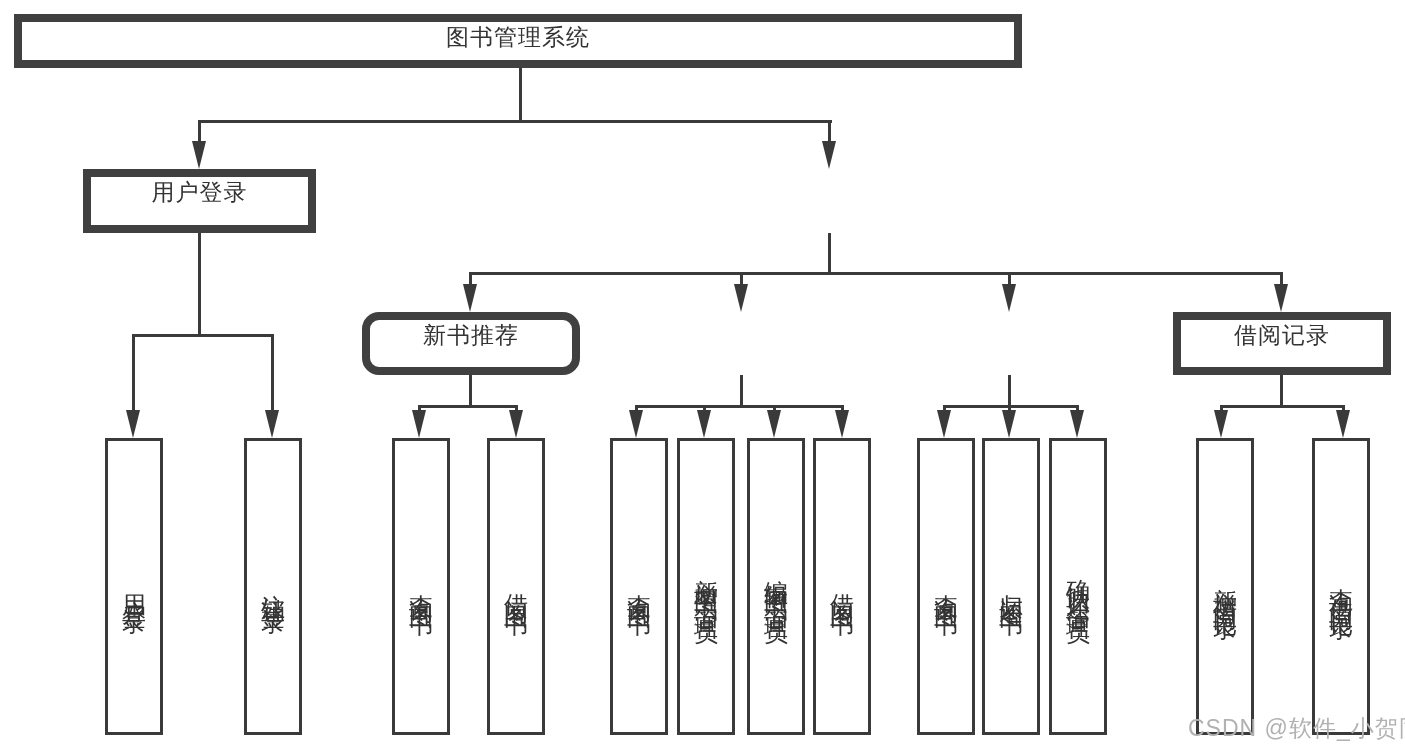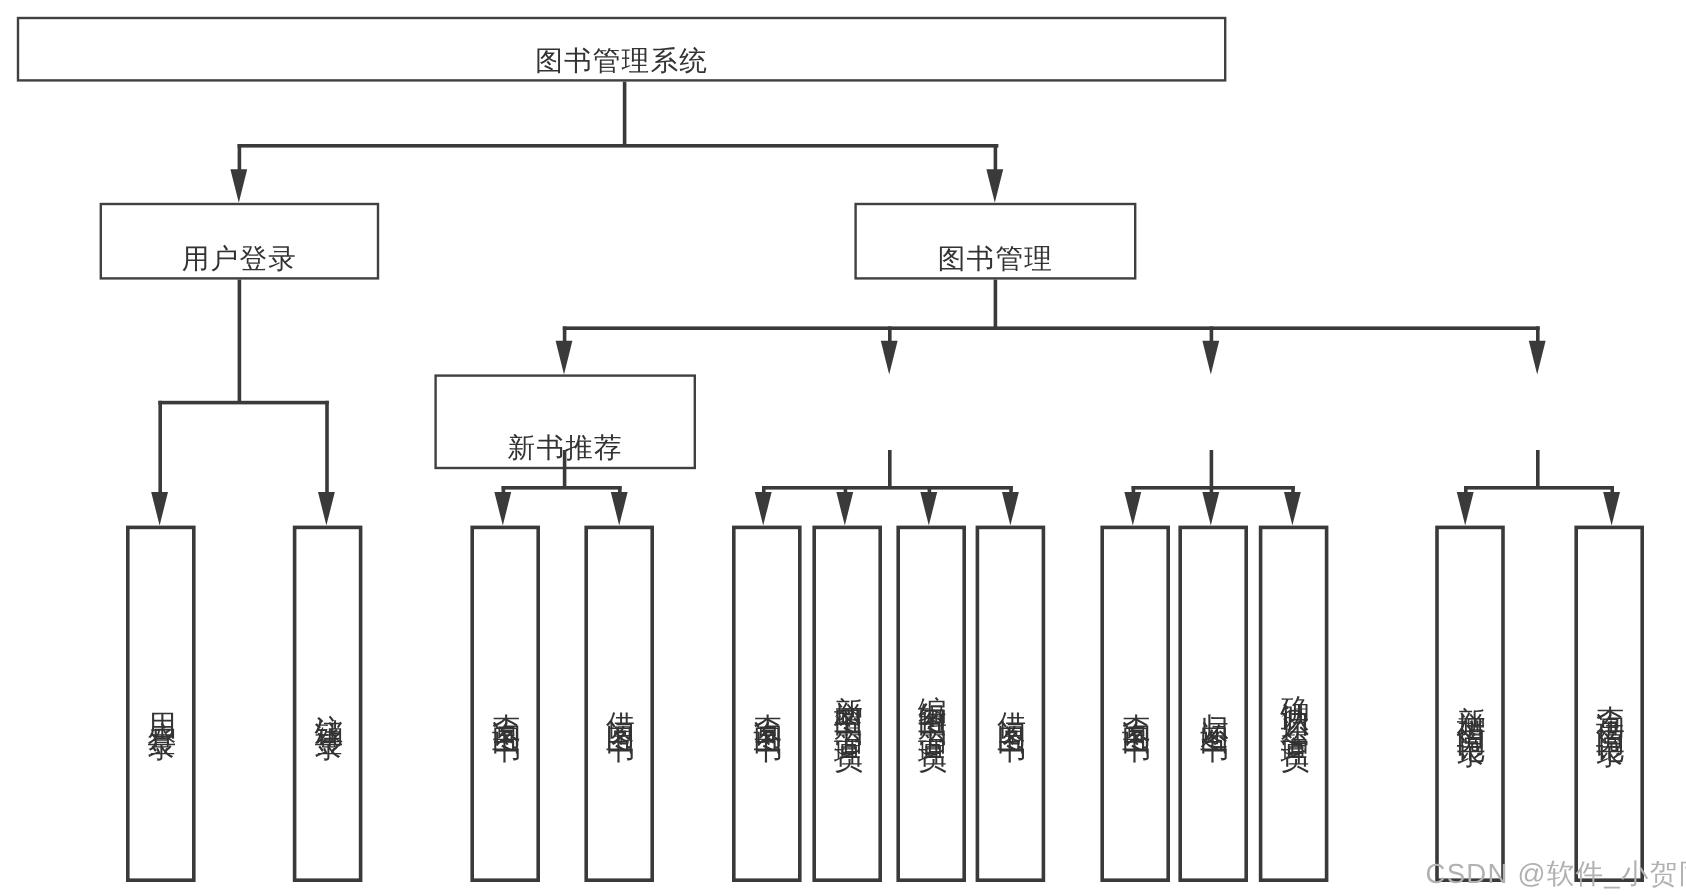--- a/index.html
+++ b/index.html
@@ -8,23 +8,23 @@
     width:1405px;height:747px;
     background:#ffffff;
     font-family:"Liberation Sans","DejaVu Sans",sans-serif;
     color:#333333;
     overflow:hidden;
   }
   
   .node{
     position:absolute;
     box-sizing:border-box;
-    border:2px solid #404040;
+    border:8px solid #404040;
     background:#ffffff;
-    display:flex;align-items:flex-end;justify-content:center;
+    display:flex;align-items:flex-start;justify-content:center;
     font-size:23px;
     letter-spacing:1px;
   }
   
   .leaf{
     position:absolute;
     box-sizing:border-box;
     top:438px;height:297px;width:58px;
     border:3px solid #3a3a3a;
     background:#ffffff;
@@ -67,44 +67,44 @@
   <i class="v" style="left:519px;top:68px;height:54px;"></i>
   <i class="h" style="left:198px;top:120px;width:634px;"></i>
   <i class="v" style="left:198px;top:120px;height:24px;"></i>
   <i class="a" style="left:192px;top:141px;"></i>
   <i class="v" style="left:828px;top:120px;height:24px;"></i>
   <i class="a" style="left:822px;top:141px;"></i>
 
   <div class="node" style="left:83px;top:169px;width:233px;height:64px;">
     <span>用户登录</span>
   </div>
-  <div class="node" style="left:712px;top:169px;width:235px;height:64px;">
-    <span>图书管理</span>
-  </div>
 
   <i class="v" style="left:198px;top:233px;height:103px;"></i>
   <i class="h" style="left:132px;top:334px;width:142px;"></i>
   <i class="v" style="left:132px;top:334px;height:78px;"></i>
   <i class="a" style="left:126px;top:410px;"></i>
   <i class="v" style="left:271px;top:334px;height:78px;"></i>
   <i class="a" style="left:265px;top:410px;"></i>
 
   <i class="v" style="left:828px;top:233px;height:41px;"></i>
   <i class="h" style="left:469px;top:272px;width:814px;"></i>
   <i class="v" style="left:469px;top:272px;height:15px;"></i>
   <i class="a" style="left:463px;top:284px;"></i>
   <i class="v" style="left:740px;top:272px;height:15px;"></i>
   <i class="a" style="left:734px;top:284px;"></i>
   <i class="v" style="left:1008px;top:272px;height:15px;"></i>
   <i class="a" style="left:1002px;top:284px;"></i>
   <i class="v" style="left:1280px;top:272px;height:15px;"></i>
   <i class="a" style="left:1274px;top:284px;"></i>
 
-  <div class="node" style="left:362px;top:312px;width:218px;height:79px;">
+  <div class="node" style="left:362px;top:312px;width:218px;height:63px;border-radius:17px;">
     <span>新书推荐</span>
+  </div>
+  <div class="node" style="left:1173px;top:312px;width:218px;height:63px;">
+    <span>借阅记录</span>
   </div>
 
   <i class="v" style="left:469px;top:375px;height:32px;"></i>
   <i class="h" style="left:418px;top:405px;width:100px;"></i>
   <i class="v" style="left:418px;top:405px;height:8px;"></i>
   <i class="a" style="left:412px;top:410px;"></i>
   <i class="v" style="left:515px;top:405px;height:8px;"></i>
   <i class="a" style="left:509px;top:410px;"></i>
 
   <i class="v" style="left:740px;top:375px;height:32px;"></i>

